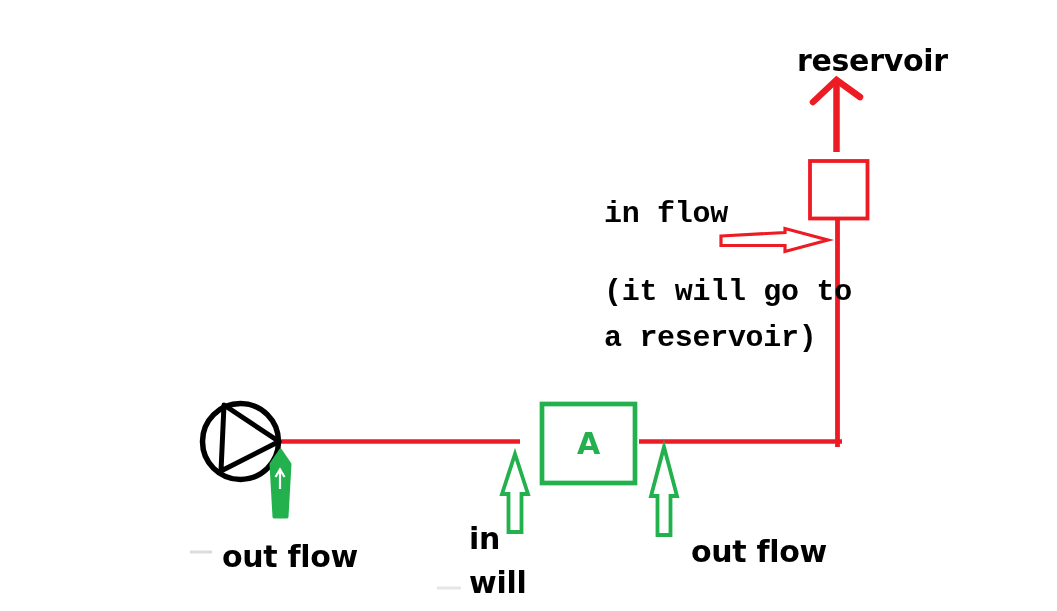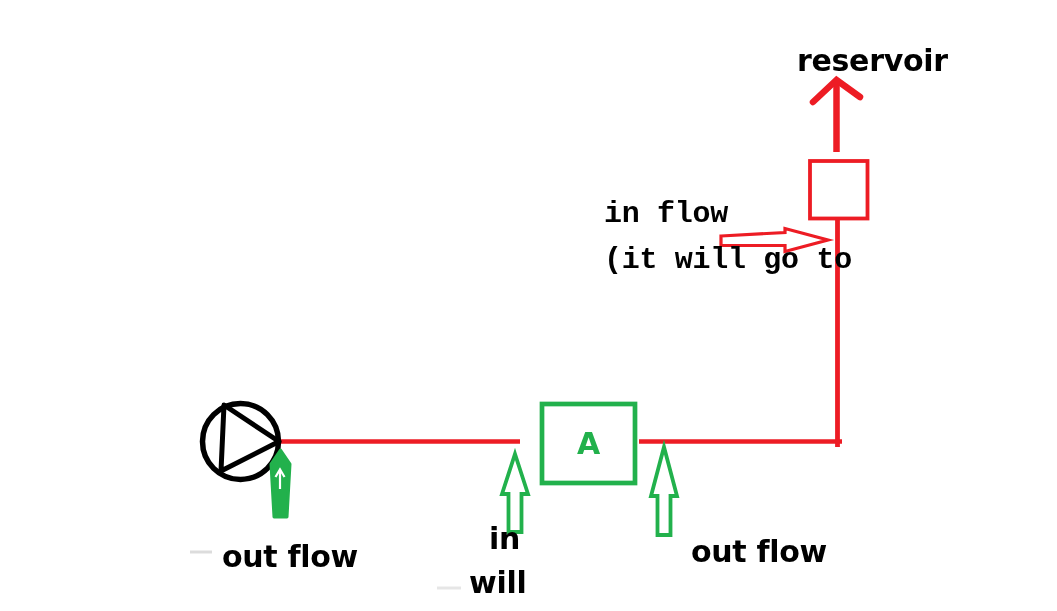--- a/index.html
+++ b/index.html
@@ -92,27 +92,28 @@
 
     <polygon points="515,454 528,494 521.5,494 521.5,532 508.5,532 508.5,494 502,494" class="stroke-green fill-white" stroke-width="3.8" stroke-linejoin="miter"></polygon>
 
     <polygon points="664,447 677,496 670.5,496 670.5,535 657.5,535 657.5,496 651,496" class="stroke-green fill-white" stroke-width="3.8" stroke-linejoin="miter"></polygon>
   </svg>
 
   <div class="label" style="left:797px; top:45px;">reservoir</div>
 
   <div class="note-block">
     <div class="label label-multiline" style="position:static;">in flow</div>
-    <div class="label label-multiline" style="position:static;">(it will go to</div>
+    <div class="label label-multiline" style="position:static;margin-top:32px;">(it will go to</div>
+    <div class="label label-multiline" style="position:static;">a reservoir)</div>
   </div>
 
   <div class="component-a-label">A</div>
 
   <div class="label" style="left:222px; top:541px;">out flow</div>
 
   <div class="inflow-center-block">
-    <div class="label label-multiline-sm" style="position:static;margin-left:20px;">in</div>
+    <div class="label label-multiline-sm" style="position:static;">in</div>
     <div class="label label-multiline-sm" style="position:static;">will</div>
   </div>
 
   <div class="label" style="left:691px; top:536px;">out flow</div>
 
 </div>
 
 </body></html>

